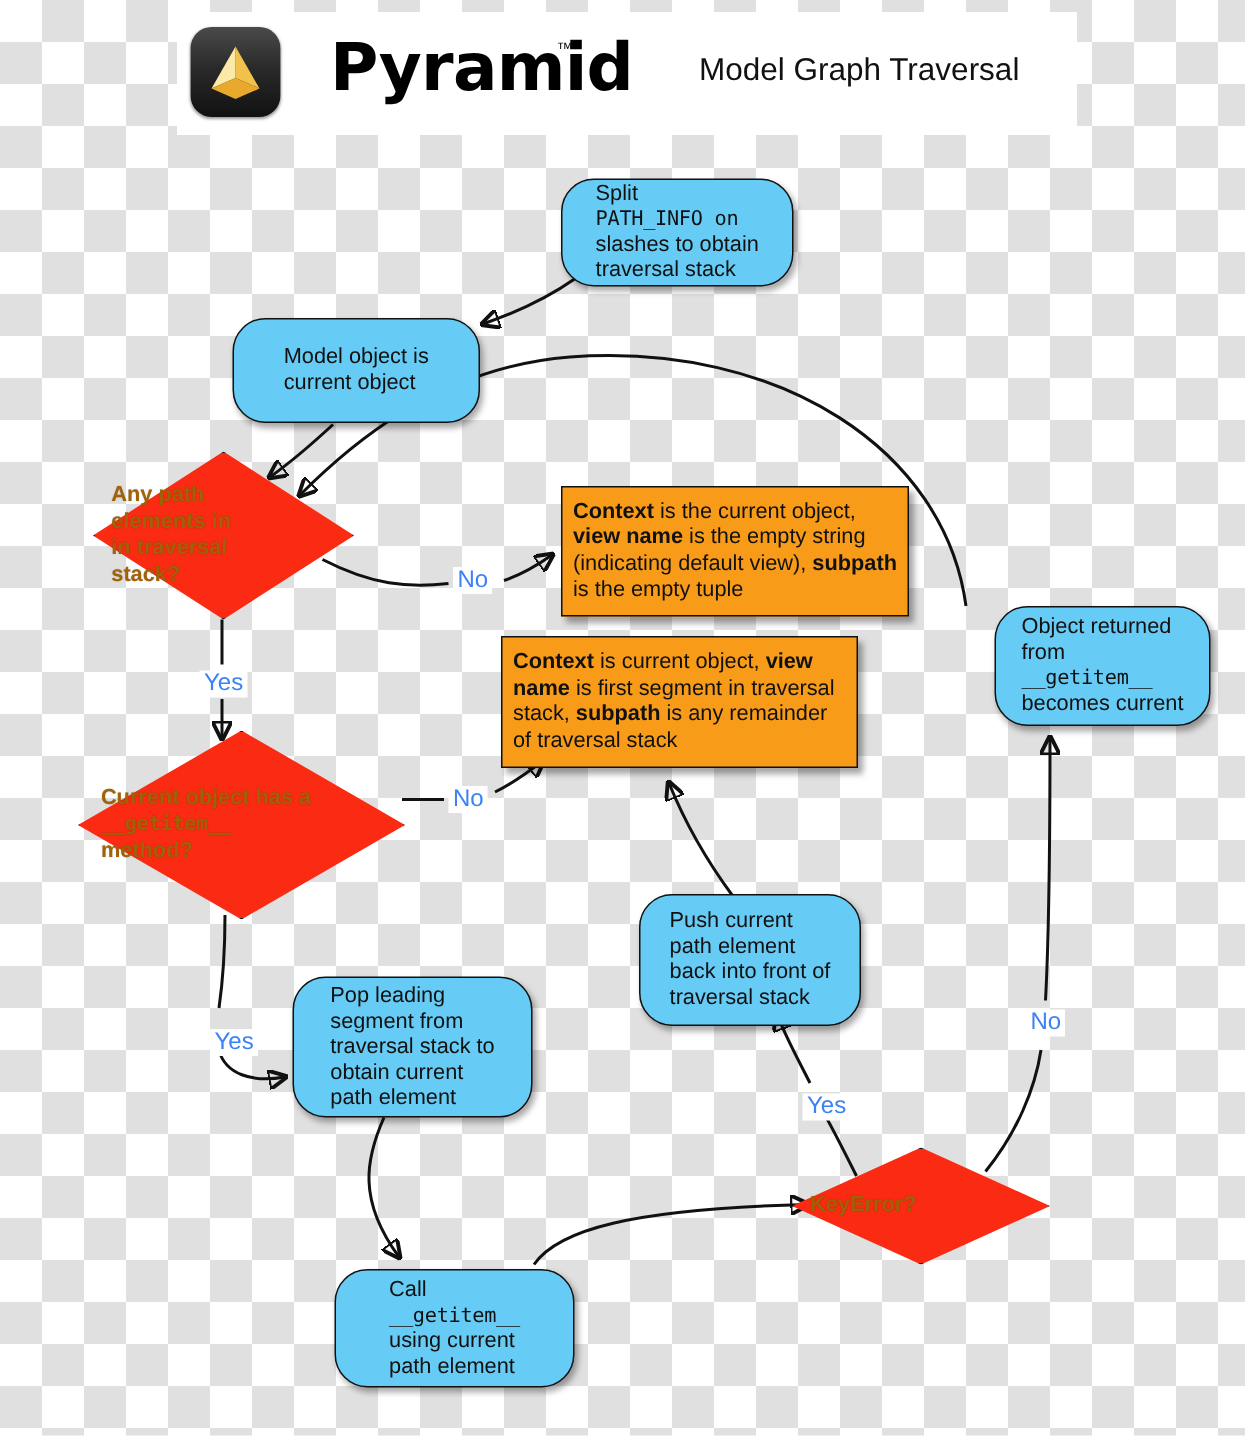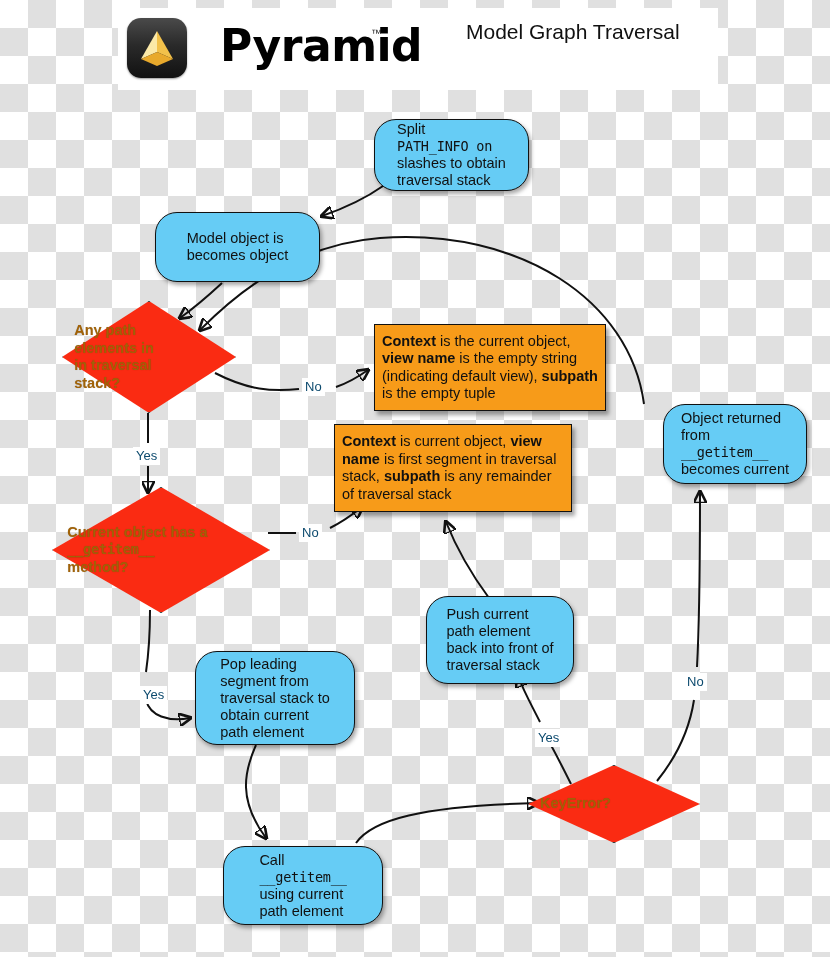--- a/index.html
+++ b/index.html
@@ -65,21 +65,21 @@
     position: absolute;
     left: 371px;
     top: 27px;
     font-size: 11px;
     color: #111;
     z-index: 3;
   }
   .header-title {
     position: absolute;
     left: 466px;
-    top: 20px;
+    top: 35px;
     font-size: 21px;
     color: #111;
     z-index: 3;
     white-space: nowrap;
   }
 
   
   .node {
     position: absolute;
     box-sizing: border-box;
@@ -138,22 +138,22 @@
     font-family: "DejaVu Sans Mono", monospace;
     font-size: 13.5px;
     letter-spacing: -0.2px;
   }
 
   
   .edge-label {
     position: absolute;
     z-index: 5;
     background: #ffffff;
-    color: #0c4a6e;
-    font-size: 13px;
+    color: #3b82f6;
+    font-size: 16px;
     line-height: 16px;
     padding: 1px 3px;
   }
 
   svg#edges { position: absolute; left: 0; top: 0; z-index: 1; }
   svg#edges path { fill: none; stroke: #111; stroke-width: 2; }
 </style>
 </head>
 <body>
 
@@ -215,21 +215,21 @@
         <div>Split</div>
         <div class="mono">PATH_INFO on</div>
         <div>slashes to obtain</div>
         <div>traversal stack</div>
       </div>
   </div>
 
   <div class="node node-proc" style="left:155px; top:212px; width:165px; height:70px;">
     <div>
         <div>Model object is</div>
-        <div>becomes object</div>
+        <div>current object</div>
       </div>
   </div>
 
   <div class="node node-dec" style="left:62px; top:301px; width:174px; height:112px;">
     <div class="dec-shape"></div>
     <div class="dec-label">
         <div>Any path</div>
         <div>elements in</div>
         <div>in traversal</div>
         <div>stack?</div>

